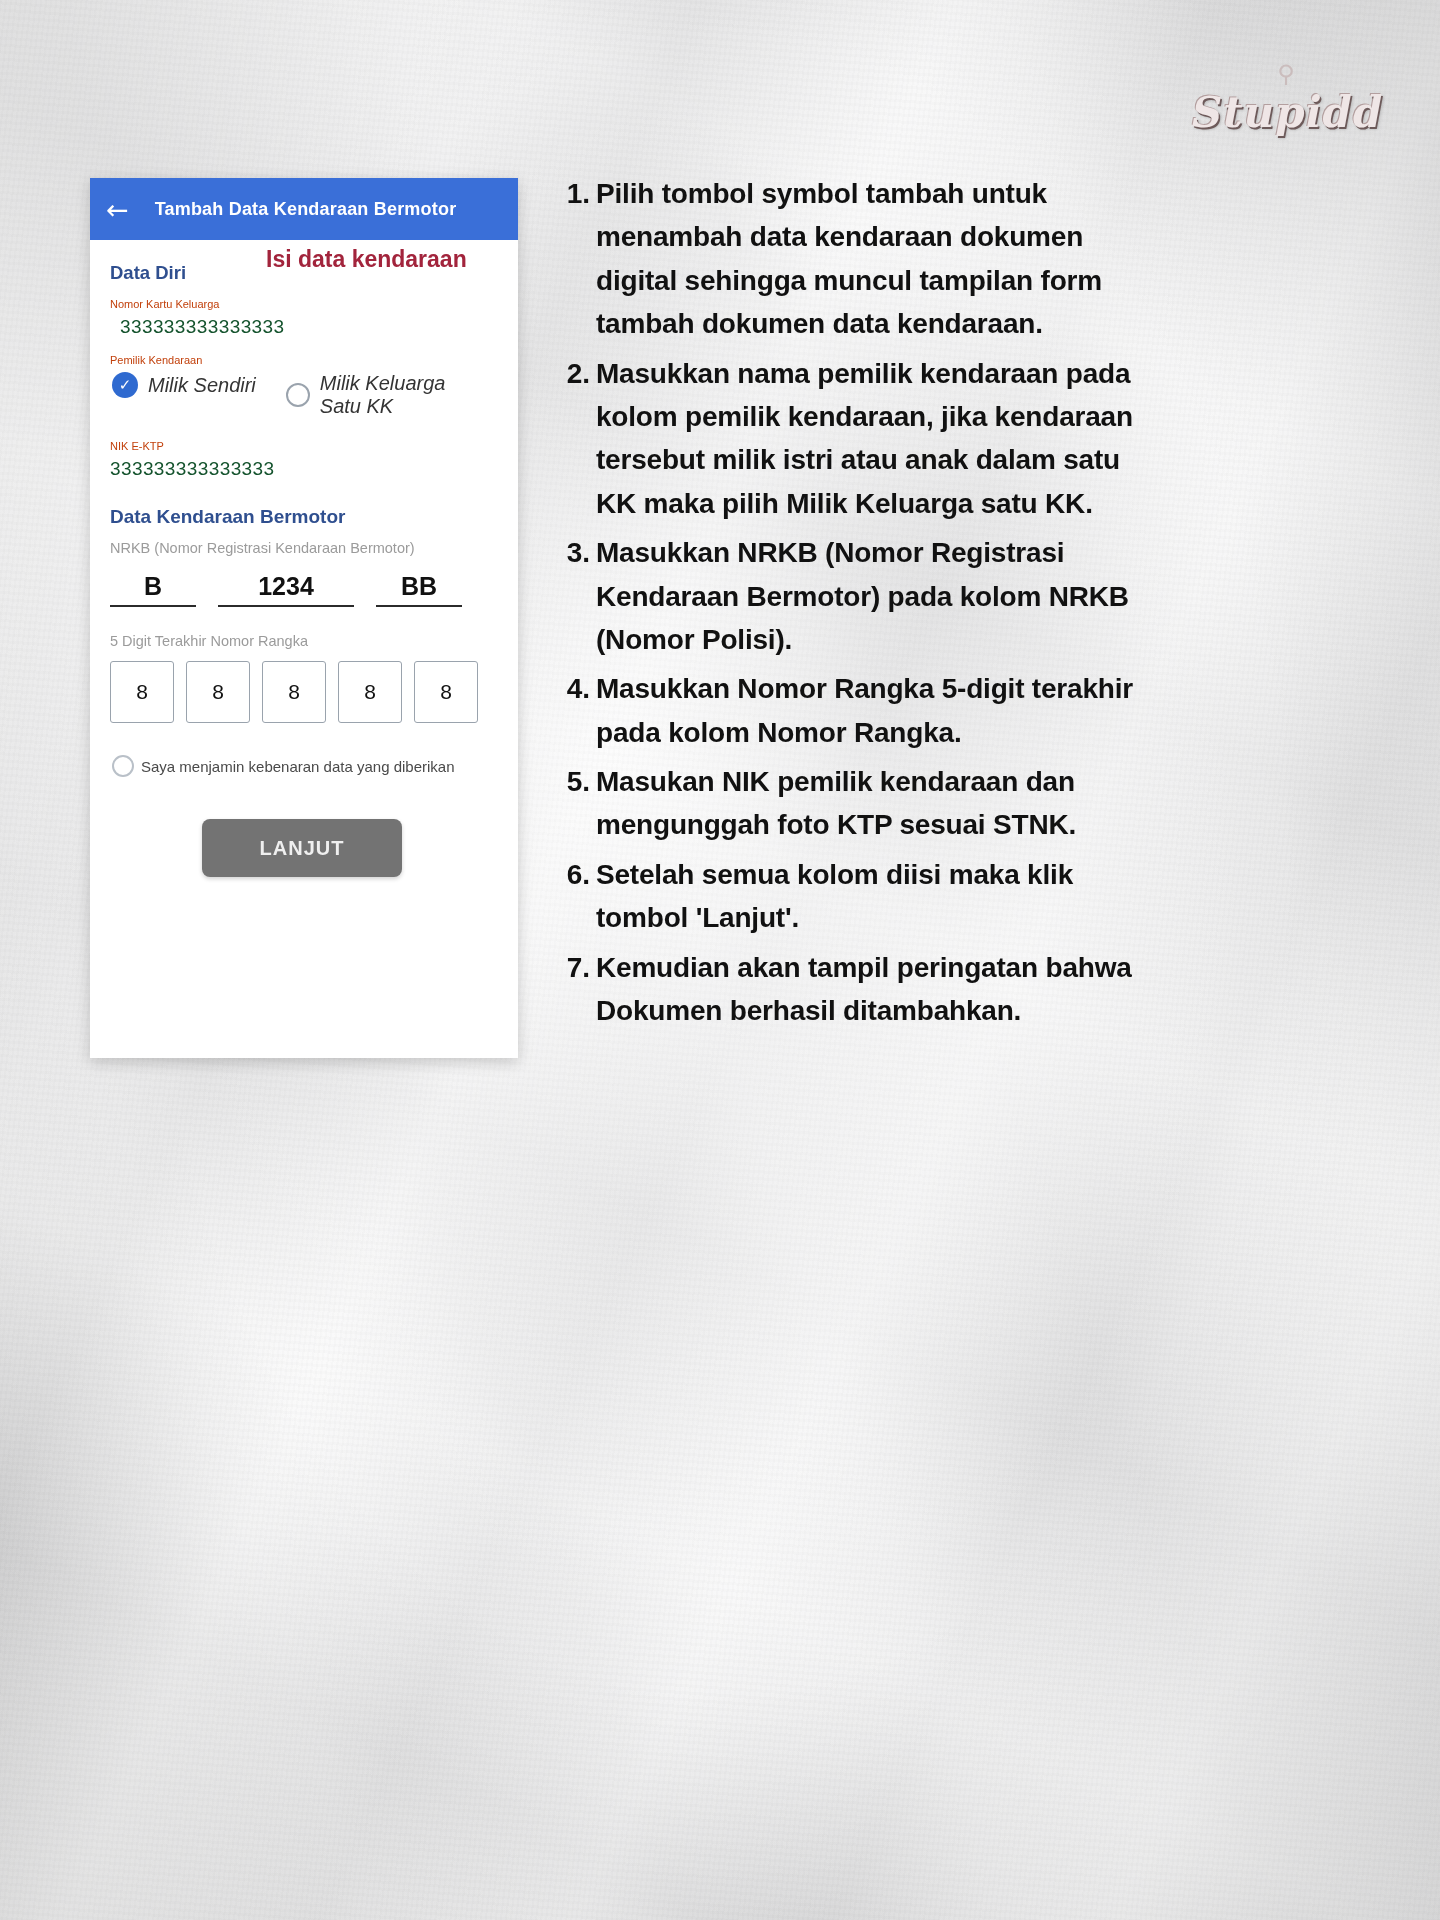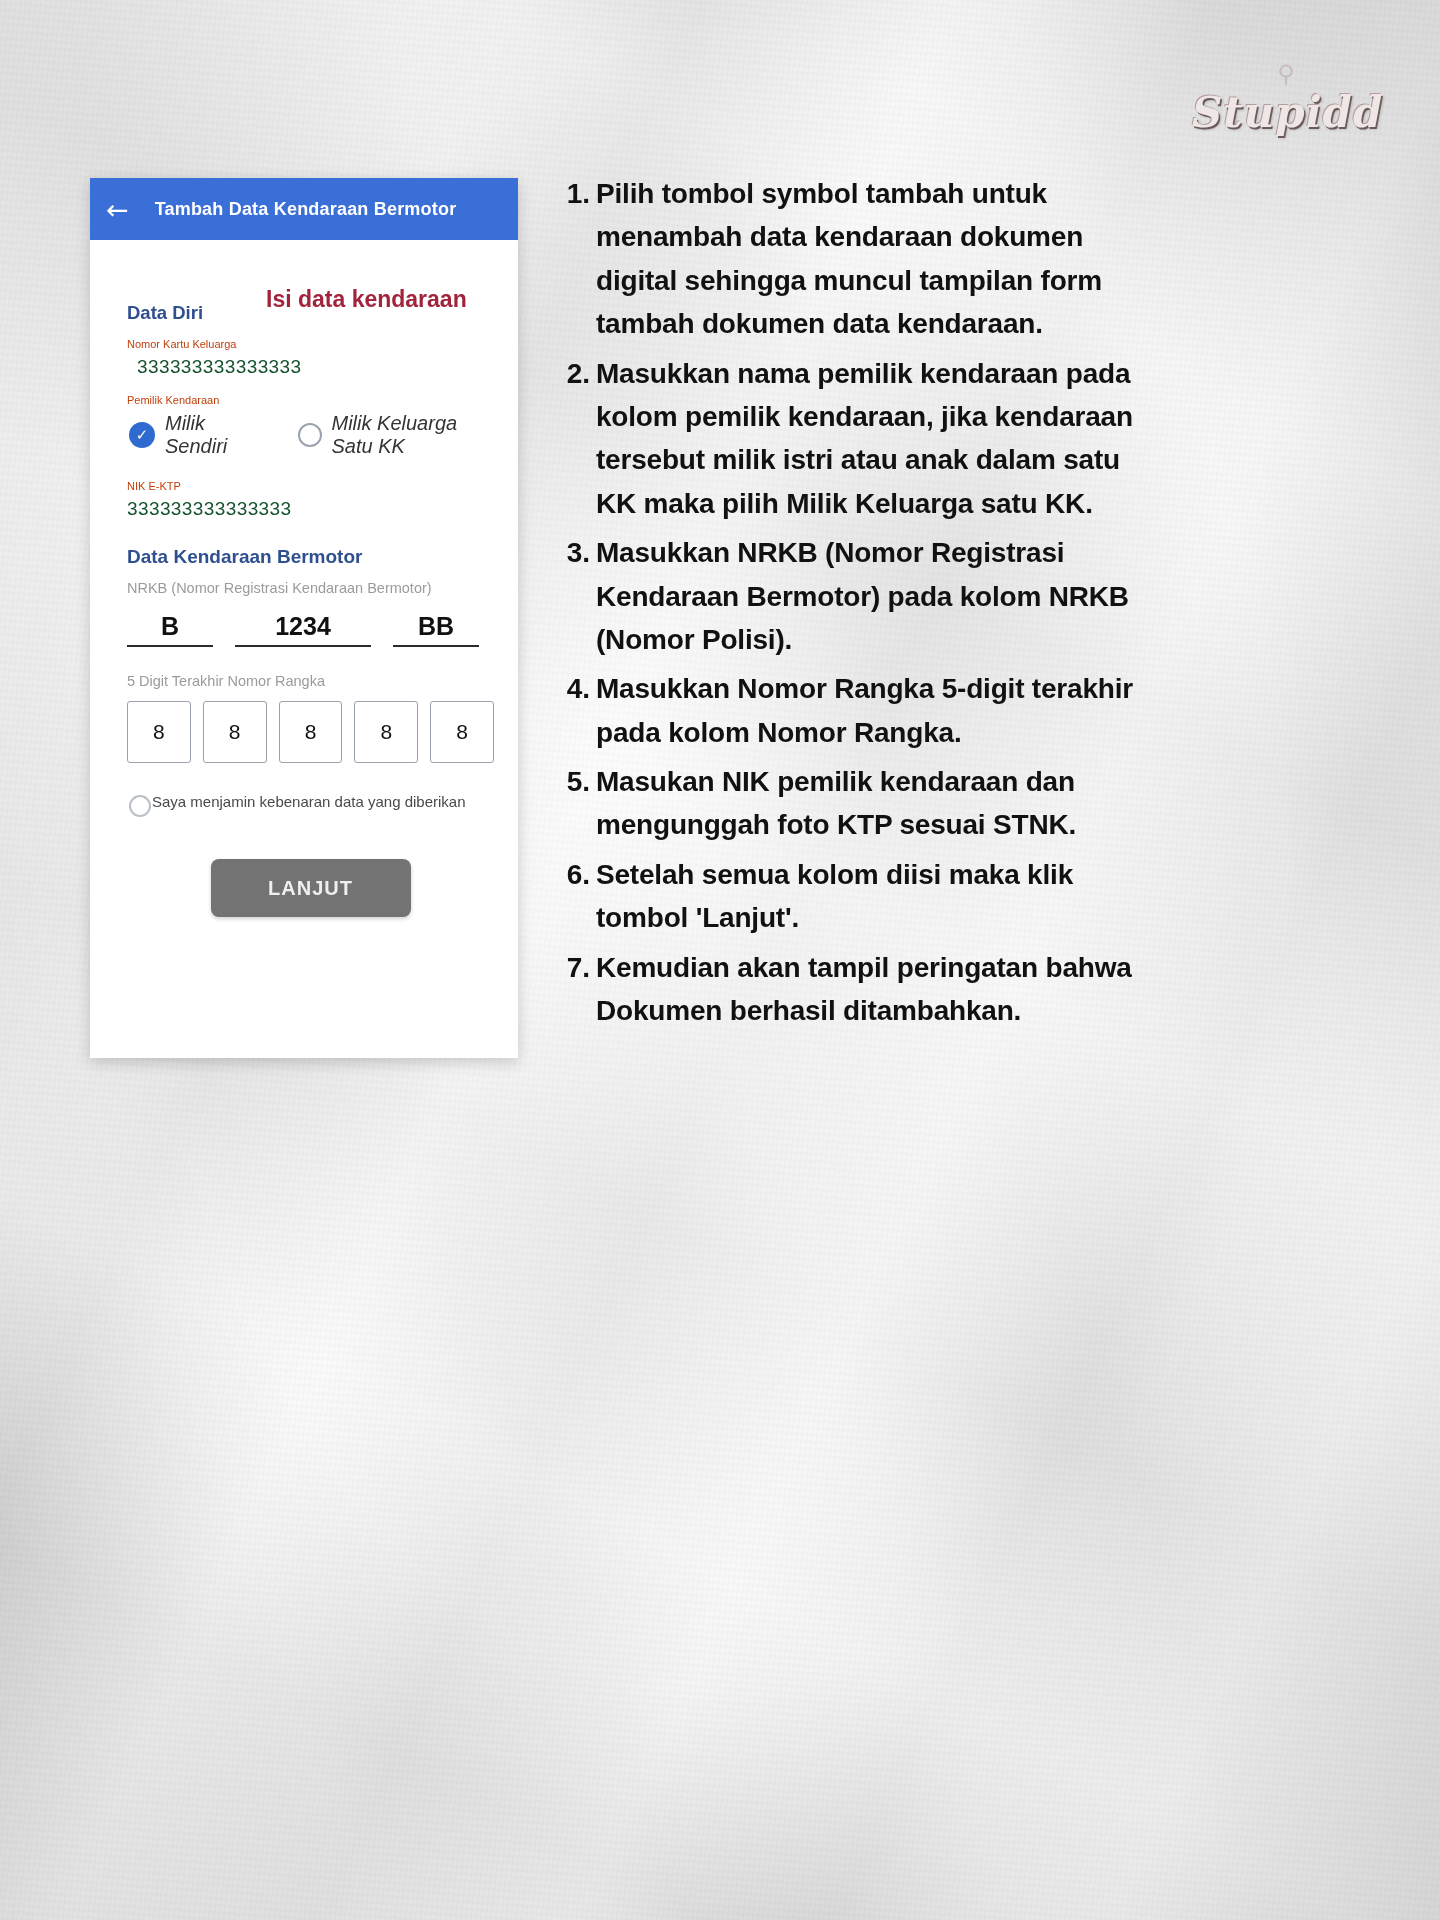--- a/index.html
+++ b/index.html
@@ -77,21 +77,21 @@
   }
   .back-arrow {
     font-size:27px; color:#fff; line-height:1;
     font-family:"DejaVu Sans", sans-serif;
   }
   .appbar-title {
     color:#ffffff; font-size:18px; font-weight:bold;
     letter-spacing:.2px;
   }
 
-  .phone-body { padding:18px 24px 10px 37px; position:relative;margin-top:40px; }
+  .phone-body { padding:18px 24px 10px 20px; position:relative; }
 
   .sec-title {
     color:#2f4f8f; font-weight:bold; font-size:18.5px;
     margin:4px 0 14px 0;
   }
   .annot-isi {
     position:absolute;
     left:176px; top:6px;
     color:#a2243c;
     font-size:23px;
@@ -141,21 +141,21 @@
   .digit-row { display:flex; gap:12px; margin-bottom:30px; }
   .digit-box {
     width:64px;height:62px;
     border:1.6px solid #9aa3ad;
     border-radius:3px;
     display:flex;align-items:center;justify-content:center;
     font-size:21px; color:#111;
     background:#fff;
   }
 
-  .consent-row { display:flex; align-items:flex-start; gap:1px; margin:10px 0 0 2px; }
+  .consent-row { display:flex; align-items:flex-end; gap:7px; margin:10px 0 0 2px; }
   .consent-circle {
     width:22px;height:22px;border-radius:50%;
     border:2px solid #b9c0c8; flex:none; margin-top:2px;
   }
   .consent-text { font-size:15px; color:#4a4a4a; line-height:1.25; max-width:330px; }
 
   .btn-lanjut {
     margin:42px auto 0 auto;
     width:200px; height:58px;
     background:#737373;

